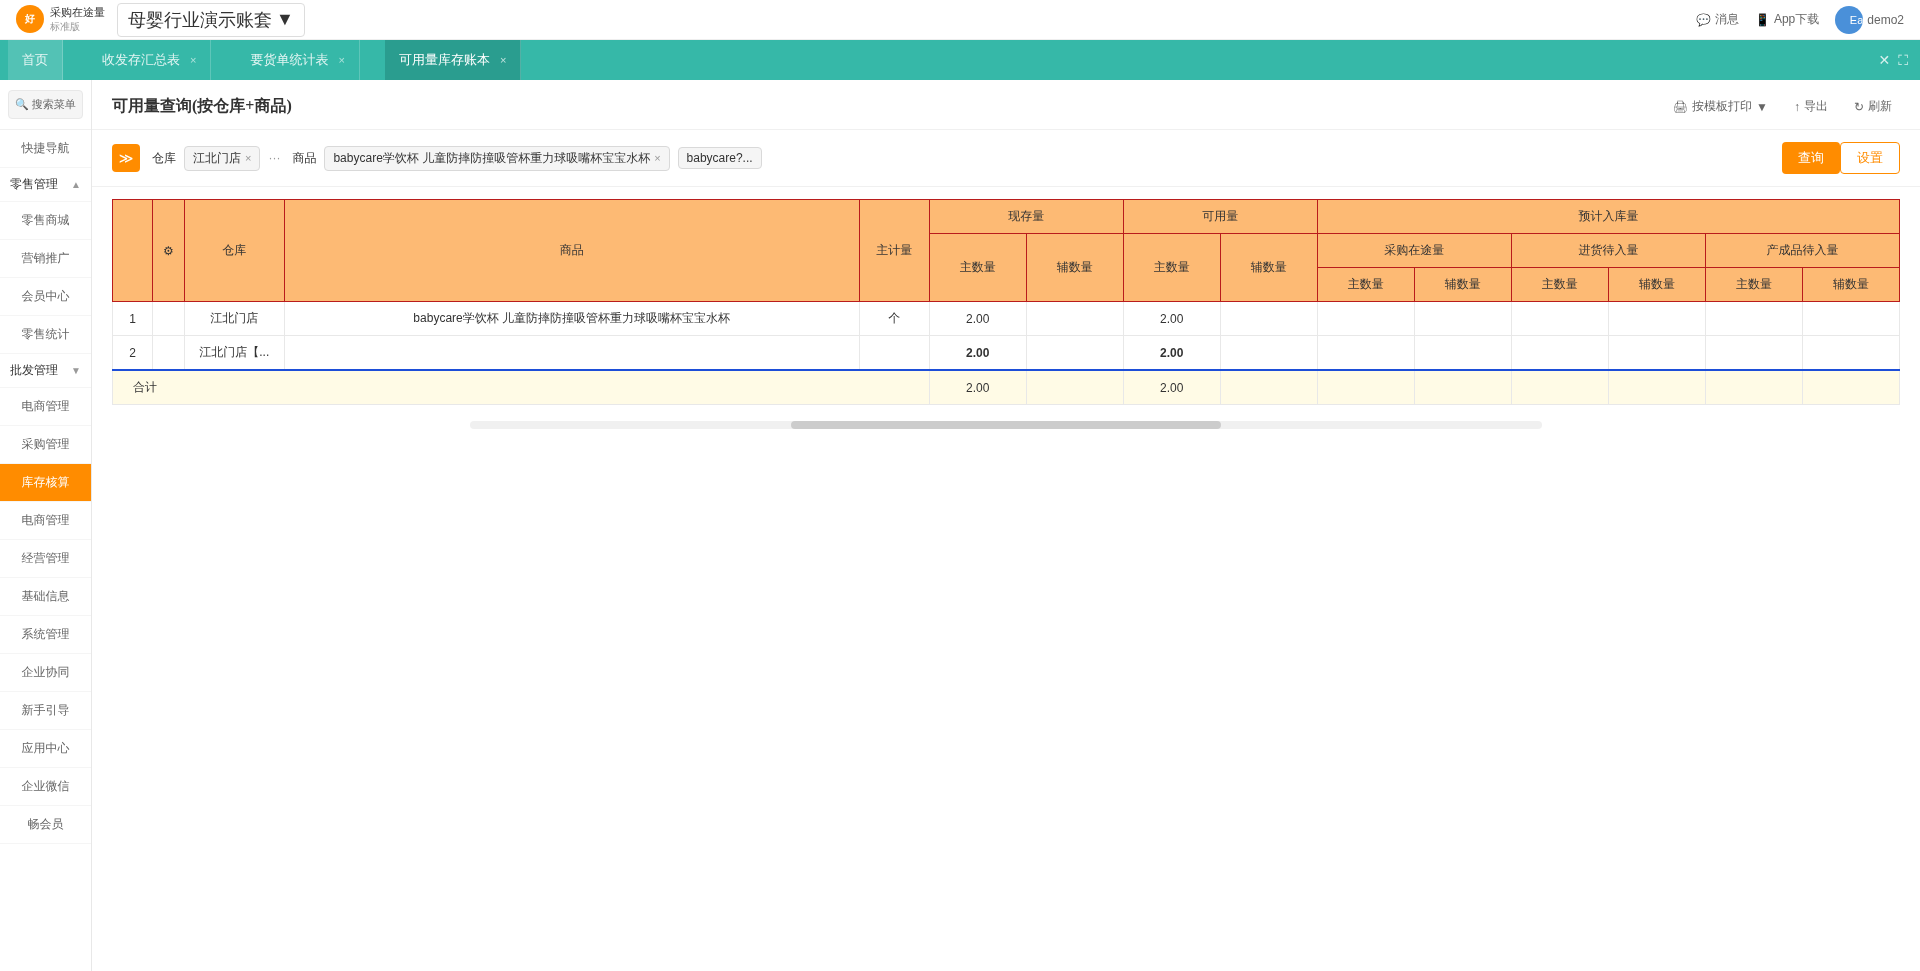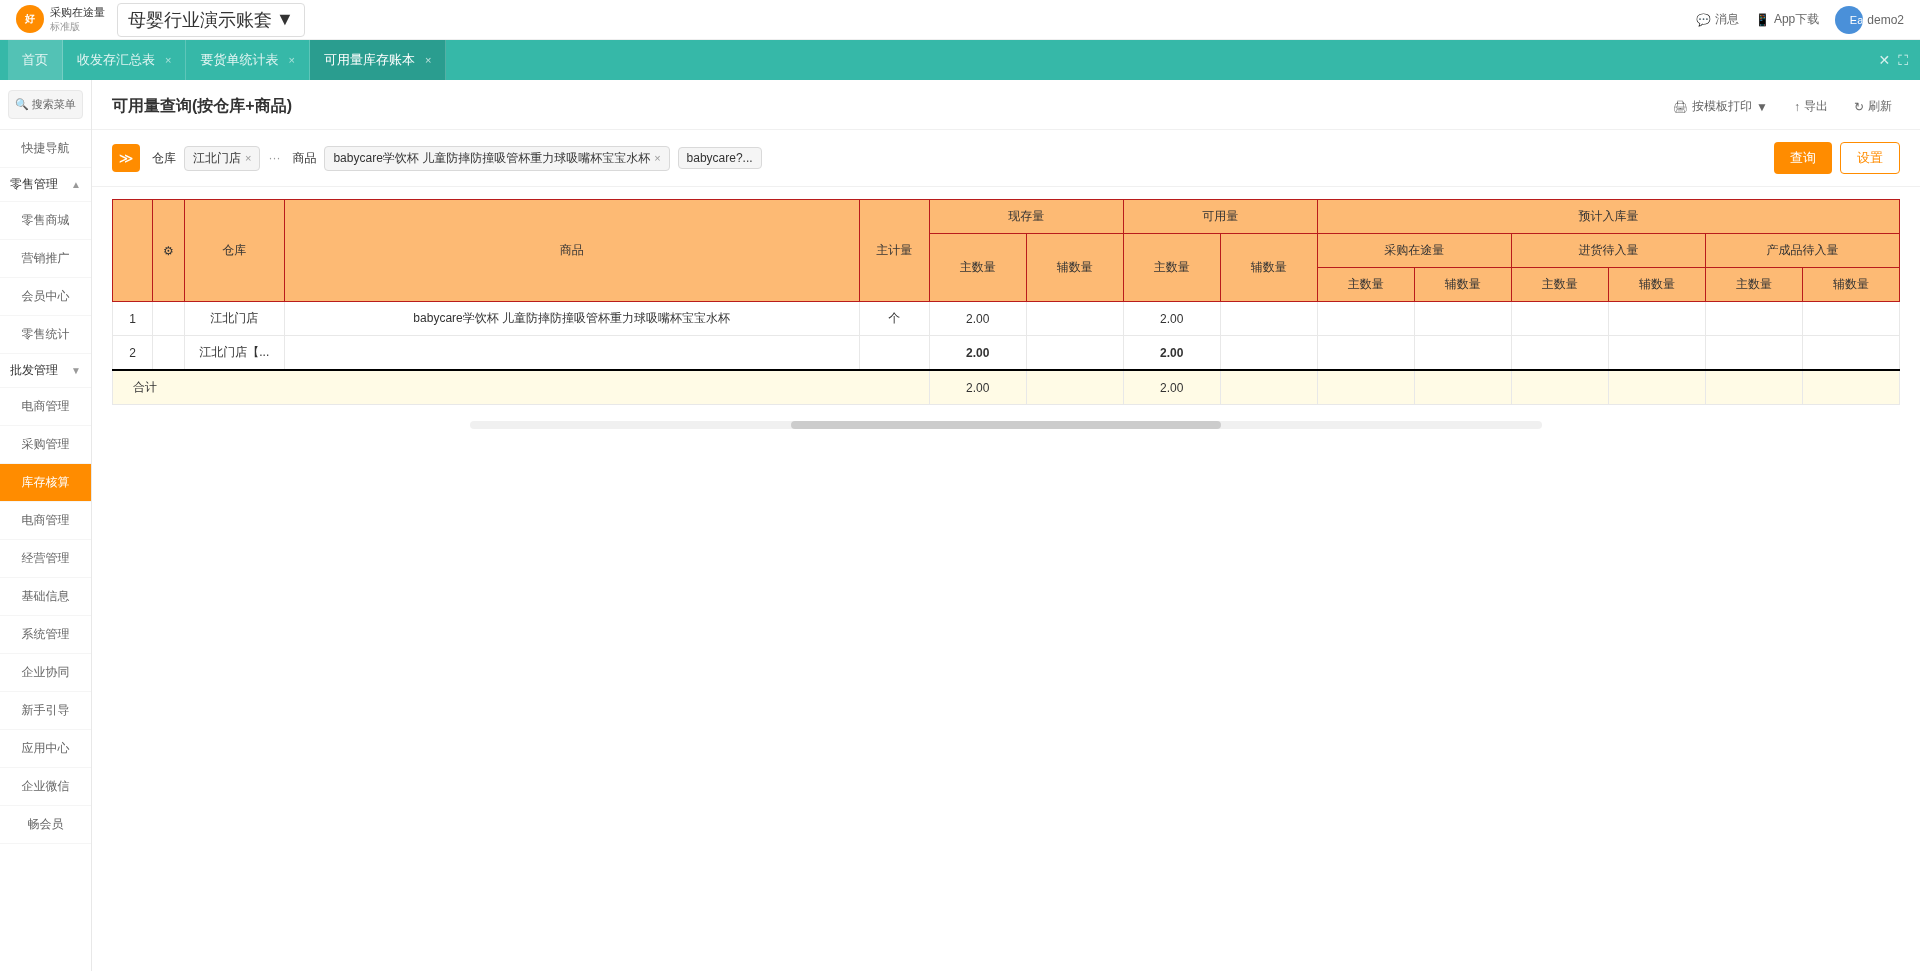--- a/index.html
+++ b/index.html
@@ -25,20 +25,21 @@
     .top-bar-action { display: flex; align-items: center; gap: 4px; font-size: 12px; color: #666; cursor: pointer; }
     .avatar { width: 28px; height: 28px; border-radius: 50%; background: #4a90d9; display: flex; align-items: center; justify-content: flex-end; color: white; font-size: 11px; overflow: hidden; }
 
     
     .nav-tabs {
       height: 40px;
       background: #36b8a8;
       display: flex;
       align-items: stretch;
       padding: 0 0 0 8px;
+      gap: 25px;
     }
     .nav-tab {
       display: flex;
       align-items: center;
       padding: 0 14px;
       font-size: 13px;
       color: rgba(255,255,255,0.85);
       cursor: pointer;
       gap: 6px;
       white-space: nowrap;
@@ -111,21 +112,21 @@
       height: 100%;
     }
     .page-header {
       display: flex;
       align-items: center;
       justify-content: space-between;
       padding: 14px 20px 10px 20px;
       background: white;
       border-bottom: 1px solid #f0f0f0;
     }
-    .page-title { font-size: 16px; font-weight: 600; color: #333; }
+    .page-title { font-size: 16px; font-weight: 600; color: #333; font-family: Liberation Serif, serif; }
     .page-actions { display: flex; align-items: center; gap: 10px; }
     .page-action-btn {
       display: flex;
       align-items: center;
       gap: 4px;
       font-size: 12px;
       color: #666;
       cursor: pointer;
       padding: 4px 8px;
       border-radius: 4px;
@@ -166,21 +167,21 @@
       gap: 4px;
       background: #f5f5f5;
       border: 1px solid #d9d9d9;
       border-radius: 4px;
       padding: 3px 8px;
       font-size: 12px;
       color: #333;
     }
     .filter-tag .remove { cursor: pointer; color: #999; font-size: 11px; }
     .filter-more { color: #999; font-size: 12px; cursor: pointer; }
-    .filter-actions { margin-left: auto; display: flex; gap: 8px; }
+    .filter-actions { margin-left: auto; display: flex; gap: 0; }
     .btn-query {
       padding: 6px 16px;
       background: #ff8c00;
       color: white;
       border: none;
       border-radius: 4px;
       cursor: pointer;
       font-size: 13px;
     }
     .btn-settings {
@@ -215,21 +216,21 @@
     table td {
       border: 1px solid #e8e8e8;
       padding: 8px 10px;
       text-align: center;
       color: #333;
     }
 
     
     .table-footer {
       background: #0ea5e9;
-      border-top: 2px solid #000000;
+      border-top: 2px solid #1d4ed8;
     }
     .table-footer td {
       background: #fffbe6;
       font-weight: 500;
     }
 
     
     .scroll-area {
       padding: 4px 20px;
       background: white;

